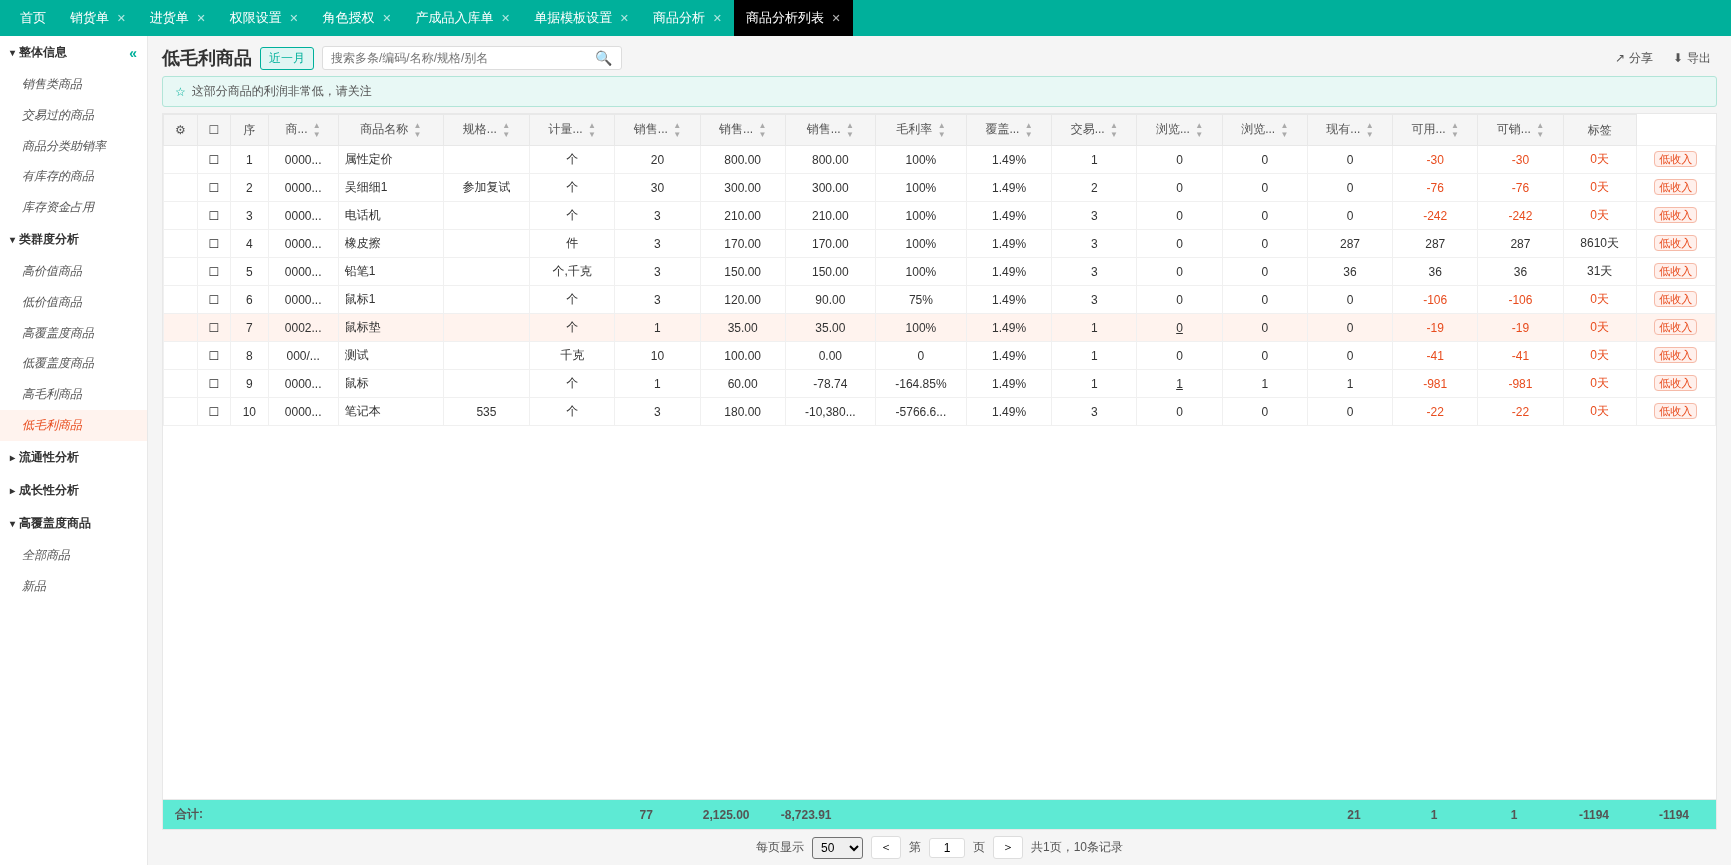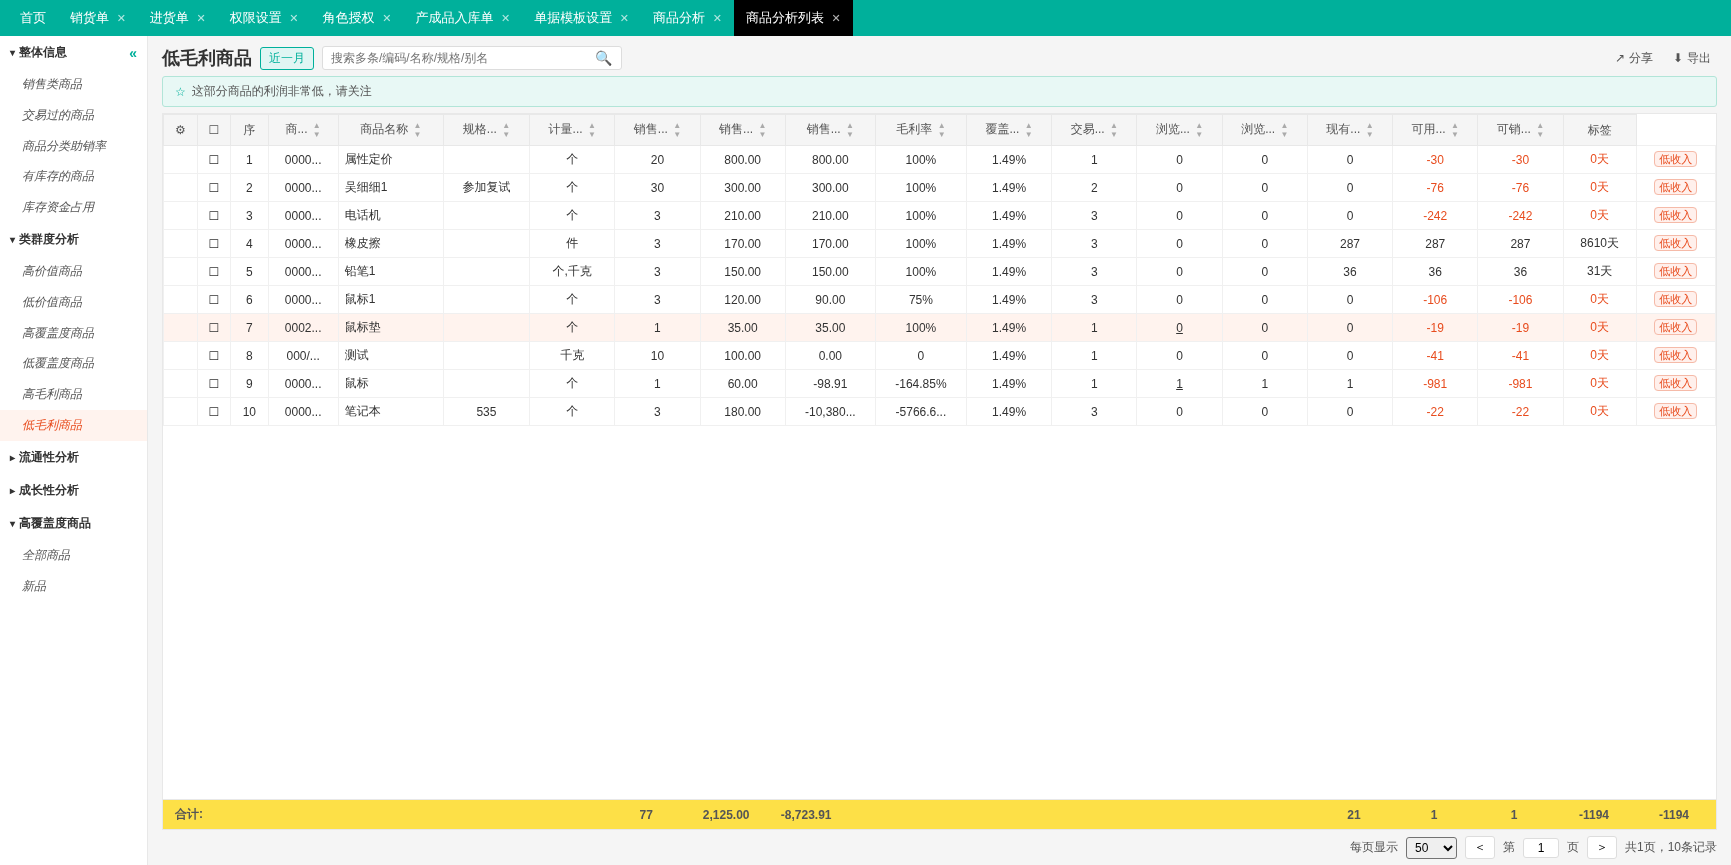--- a/index.html
+++ b/index.html
@@ -181,39 +181,39 @@
       color: #e84c1e;
       border: 1px solid #f5baa8;
       border-radius: 4px;
       padding: 1px 4px;
       font-size: 11px;
     }
     .underline { text-decoration: underline; color: #333; }
 
     
     .table-footer {
-      background: #fde047;
+      background: #5eead4;
       border: 1px solid #e8e8e8;
       border-top: none;
       margin: 0 14px;
       padding: 6px 12px;
       display: flex;
       align-items: center;
       font-size: 12px;
       color: #555;
       gap: 20px;
     }
     .footer-label { font-weight: bold; }
     .footer-cell { min-width: 60px; text-align: center; font-weight: bold; }
 
     
     .pagination-bar {
       display: flex;
       align-items: center;
-      justify-content: flex-end;
+      justify-content: center;
       padding: 6px 14px;
       background: #f5f5f5;
       gap: 8px;
       font-size: 12px;
       color: #555;
     }
     .pagination-bar select {
       border: 1px solid #737373;
       border-radius: 3px;
       padding: 2px 4px;
@@ -571,21 +571,21 @@
             <tr>
     <td></td>
     <td>☐</td>
     <td>9</td>
     <td>0000...</td>
     <td class="left">鼠标</td>
     <td></td>
     <td>个</td>
     <td>1</td>
     <td>60.00</td>
-    <td>-98.91</td>
+    <td>-78.74</td>
     <td>-164.85%</td>
     <td>1.49%</td>
     <td>1</td>
     <td><span class="underline">1</span></td>
     <td>1</td>
     <td>1</td>
     <td class="red-text">-981</td>
     <td class="red-text">-981</td>
     <td class="red-text">0天</td>
     <td><span class="tag-badge">低收入</span></td>

